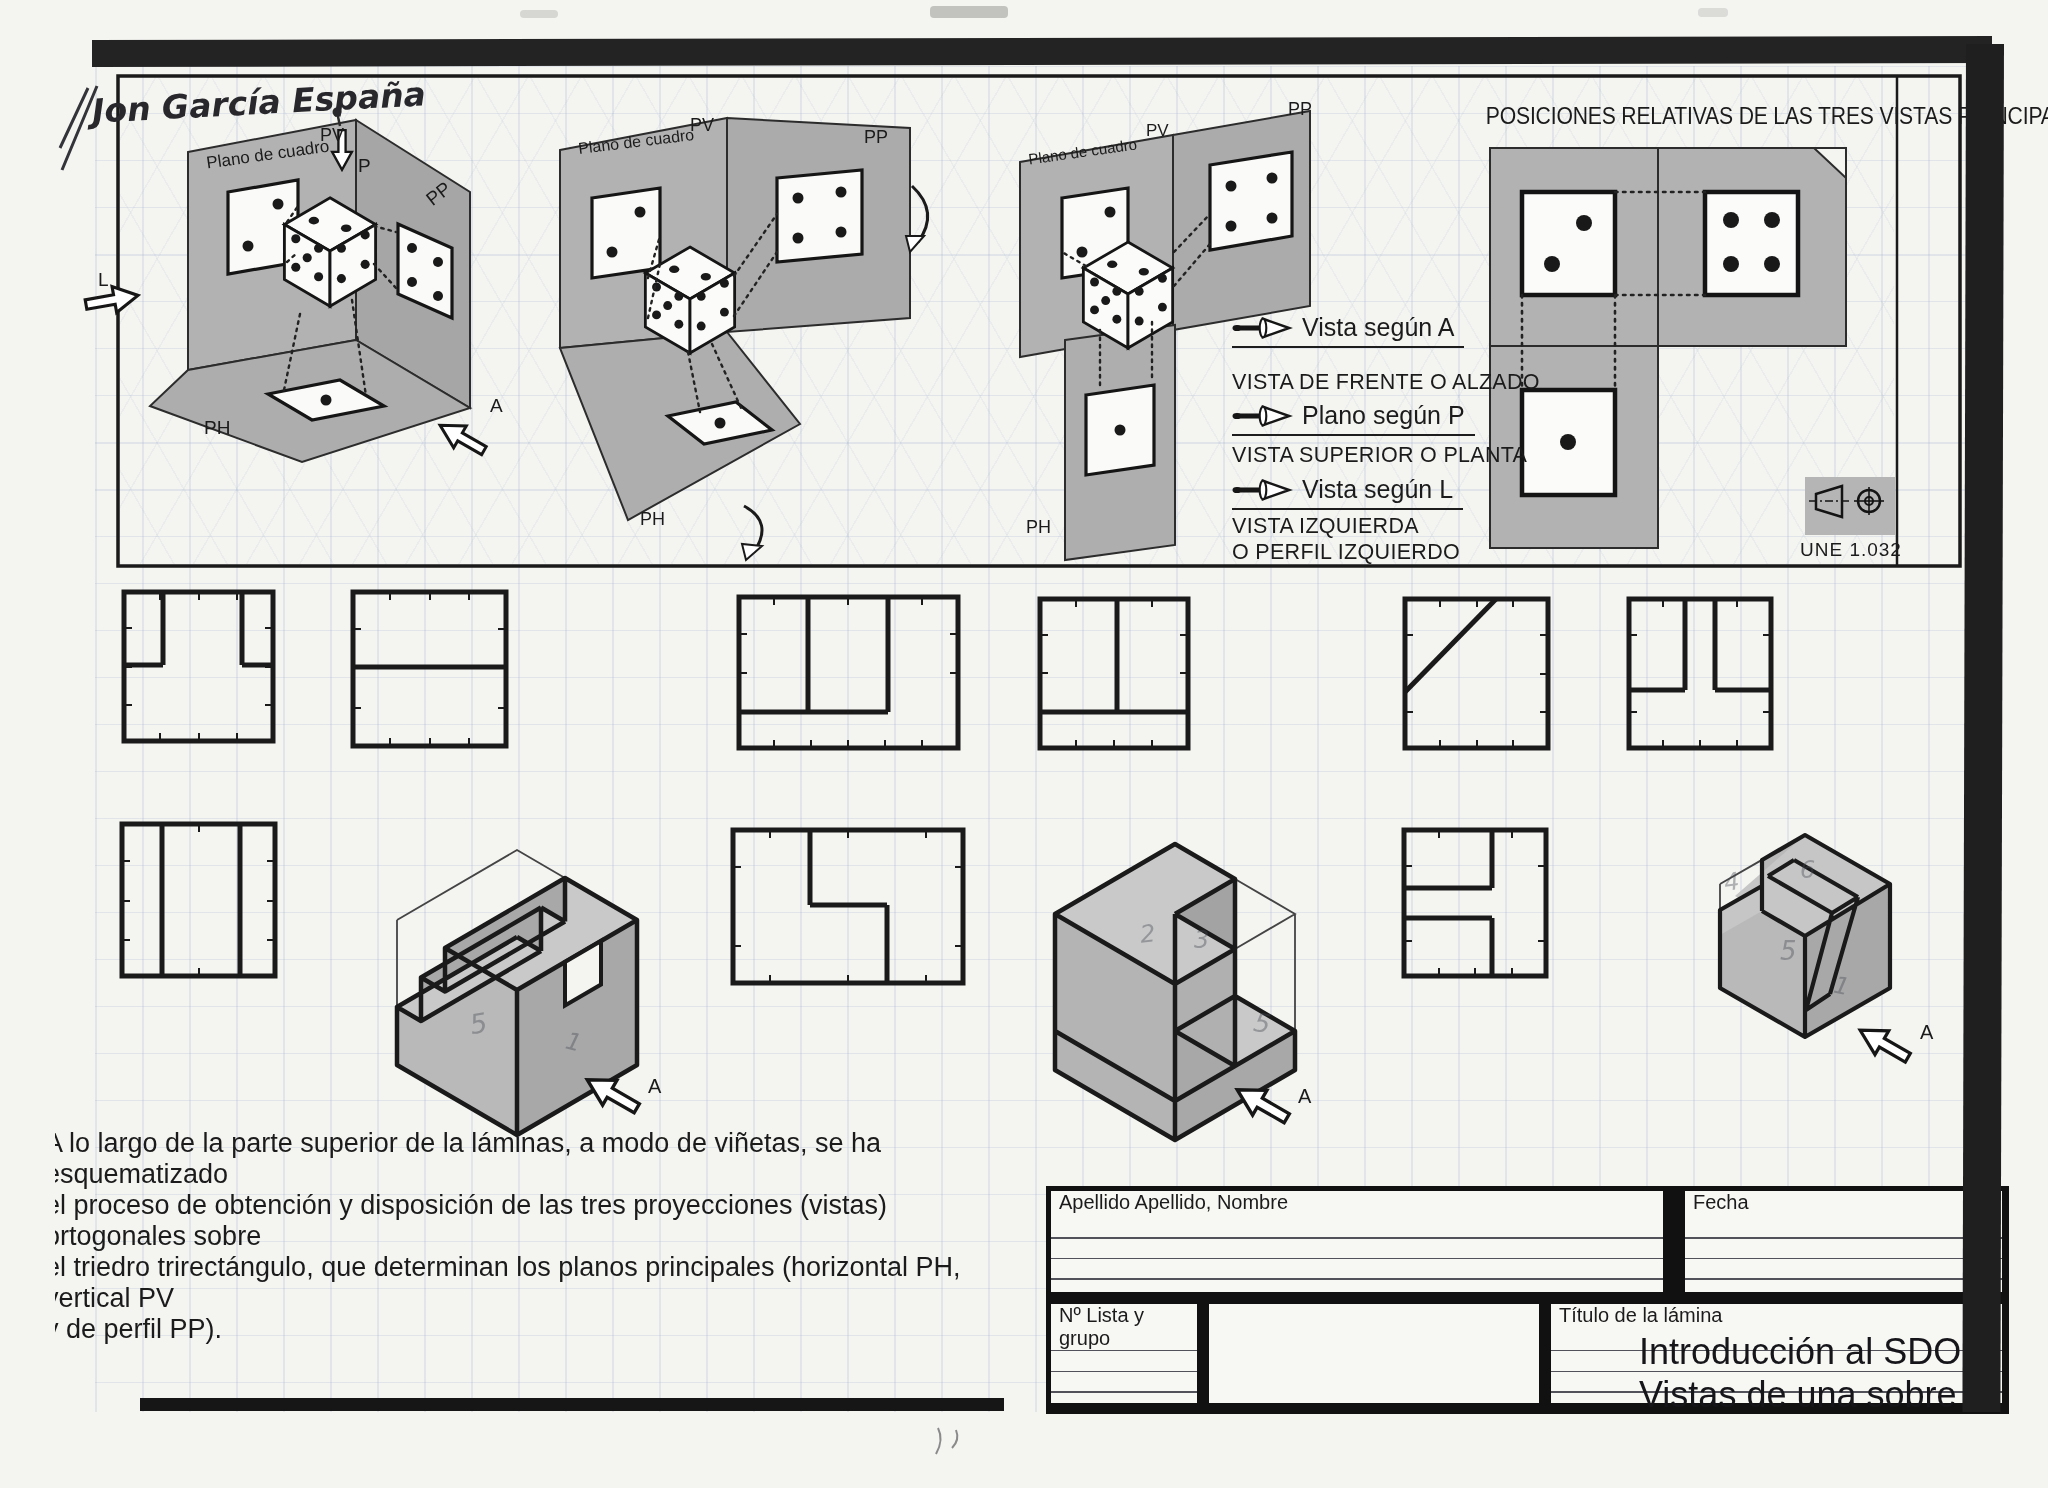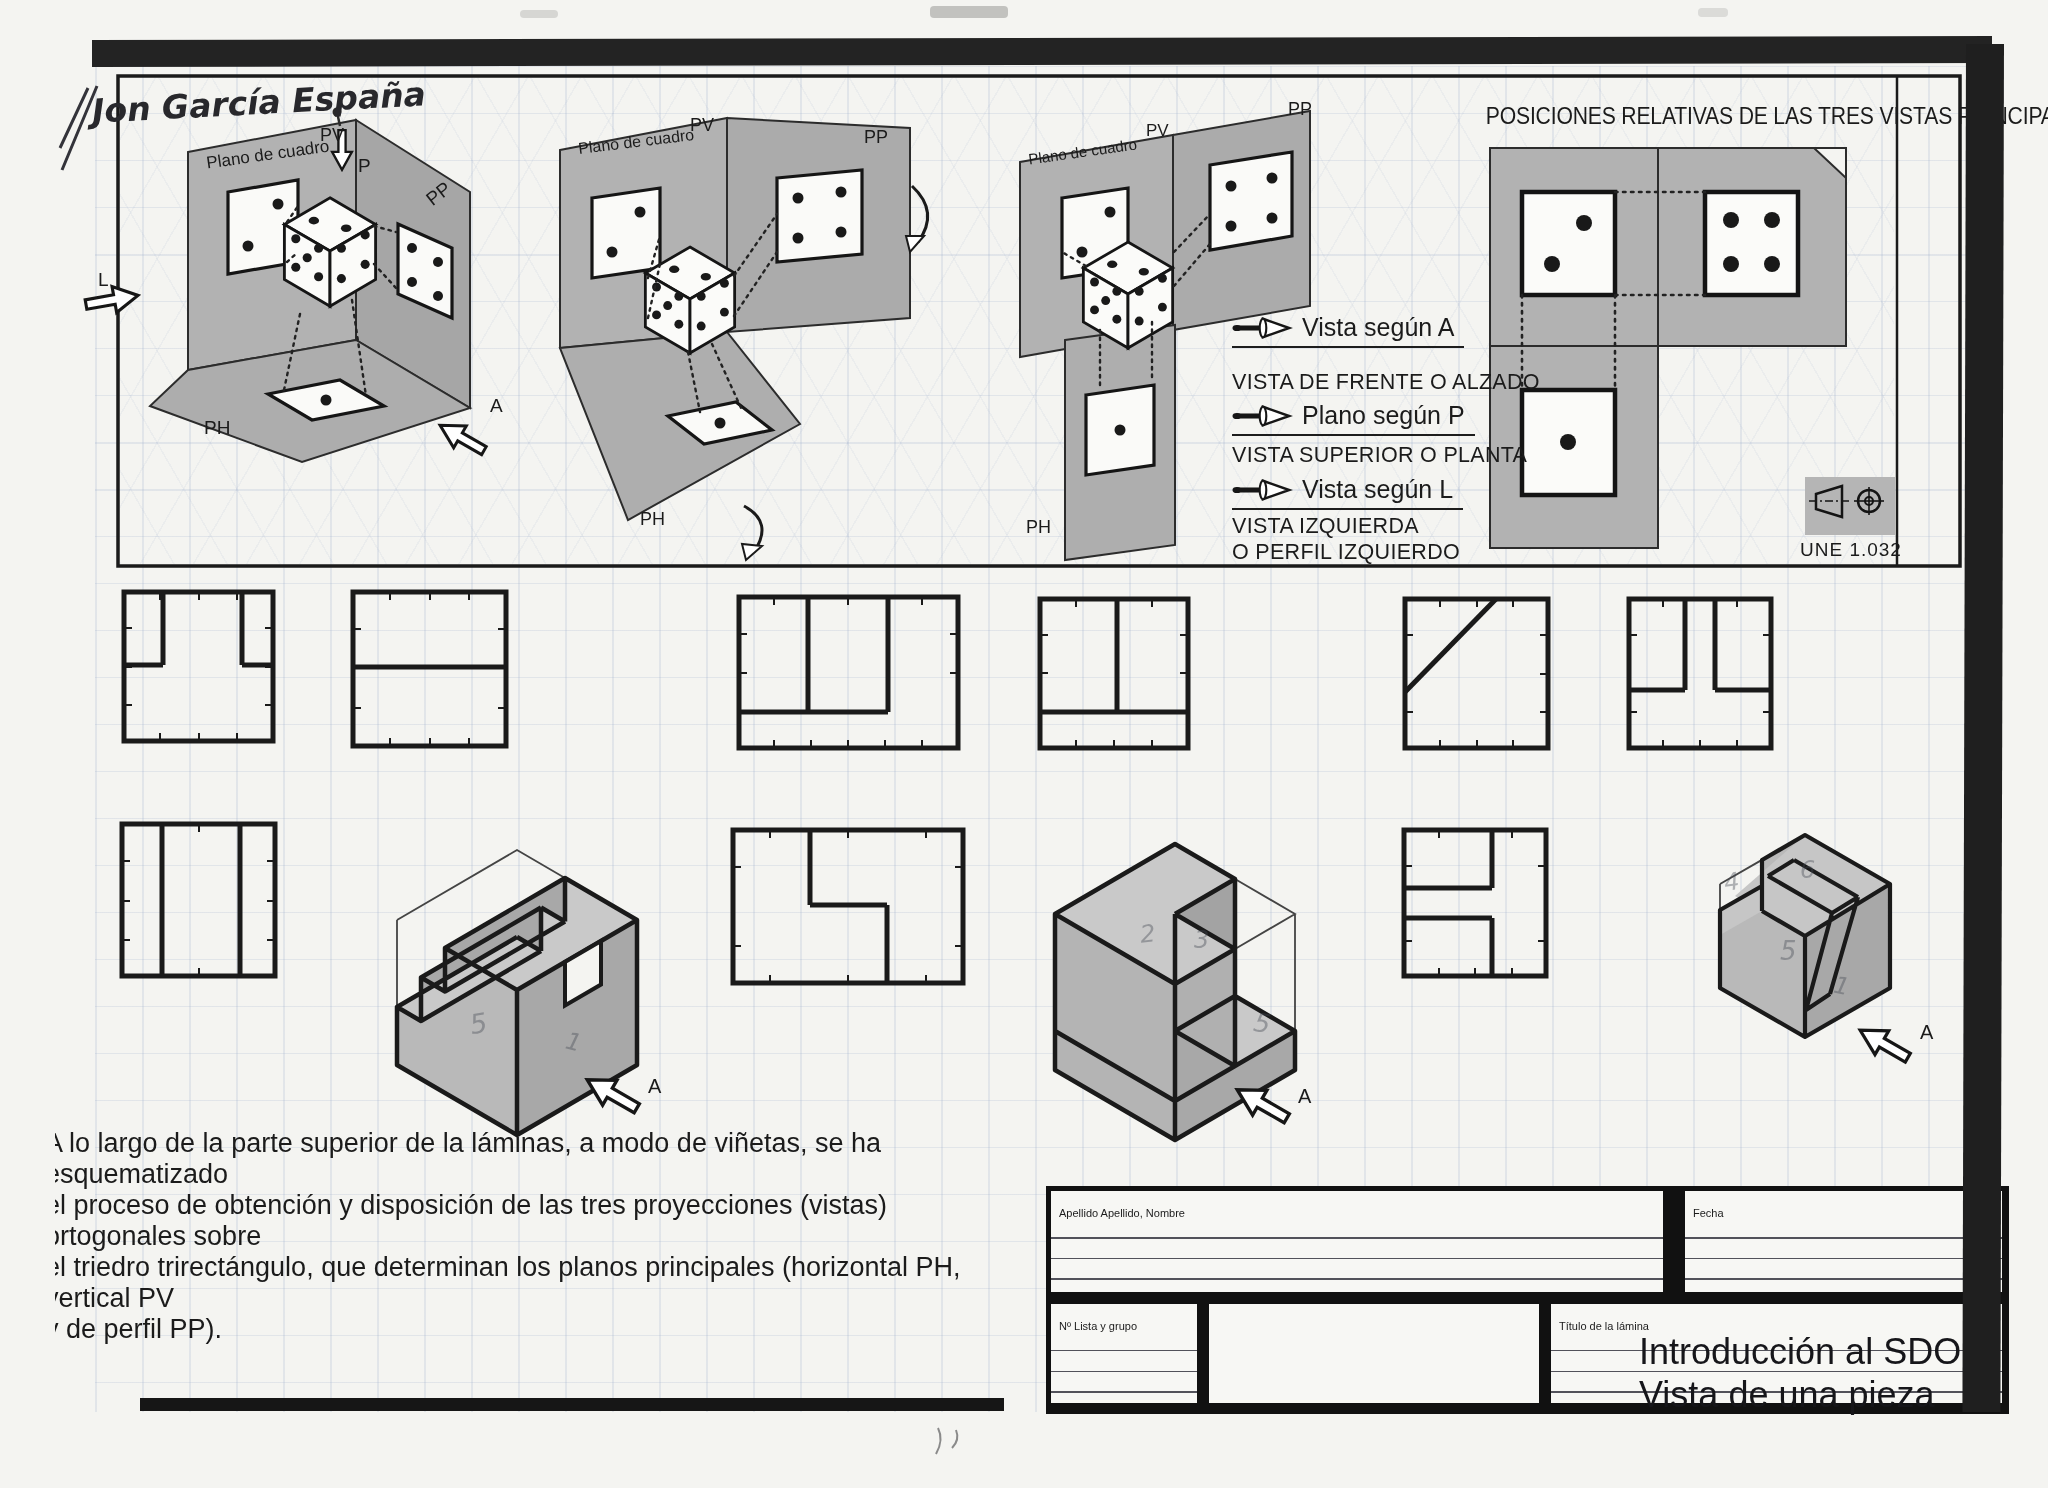--- a/index.html
+++ b/index.html
@@ -27,21 +27,21 @@
   .activities{position:absolute;left:55px;top:1128px;width:962px;height:272px;overflow:hidden;}
   .activities .t{font-size:30px;margin:0 0 14px -10px;}
   .activities .l{font-size:27px;margin-left:-10px;line-height:31px;}
   
   .tblock{position:absolute;left:1046px;top:1186px;width:951px;height:212px;
           border:5px solid #111;border-bottom-width:11px;border-right-width:7px;
           background:#f7f7f4;display:flex;flex-direction:column;}
   .tb-row1{display:flex;height:101px;border-bottom:12px solid #111;}
   .tb-row2{display:flex;flex:1;}
   .cell{position:relative;background:#f7f7f4;}
-  .cell .cl{position:absolute;left:8px;top:16px;font-size:11px;}
+  .cell .cl{position:absolute;left:8px;top:0;font-size:20px;}
   .rules{position:absolute;left:0;right:0;top:27px;bottom:0;
     background-image:repeating-linear-gradient(to bottom, transparent 0 19px, #52525a 19px 20.5px);}
   .tb-name{width:612px;border-right:22px solid #111;}
   .tb-fecha{flex:1;}
   .tb-lista{width:146px;border-right:12px solid #111;}
   .tb-mid{width:330px;border-right:12px solid #111;}
   .tb-titulo{flex:1;}
   .tb-big{position:absolute;left:88px;top:26px;font-size:36px;line-height:43px;color:#16161a;}
   .scanbar-top{position:absolute;left:92px;top:38px;width:1900px;height:27px;background:#232323;
                transform:rotate(-.12deg);}
@@ -401,21 +401,21 @@
       <div class="cell tb-lista">
         <div class="cl">Nº Lista y grupo</div>
         <div class="rules"></div>
       </div>
       <div class="cell tb-mid"></div>
       <div class="cell tb-titulo">
         <div class="cl">Título de la lámina</div>
         <div class="rules"></div>
         <div class="tb-big">
           <div>Introducción al SDO:</div>
-          <div>Vista de una pieza</div>
+          <div>Vistas de una sobre</div>
         </div>
       </div>
     </div>
   </div>
 
   <div class="scanbar-top"></div>
   <div class="scanbar-right"></div>
   <div class="blackbar-bottom"></div>
   <div class="smudge" style="left:930px;top:6px;width:78px;height:12px;"></div>
   <div class="smudge" style="left:520px;top:10px;width:38px;height:8px;opacity:.6;"></div>

